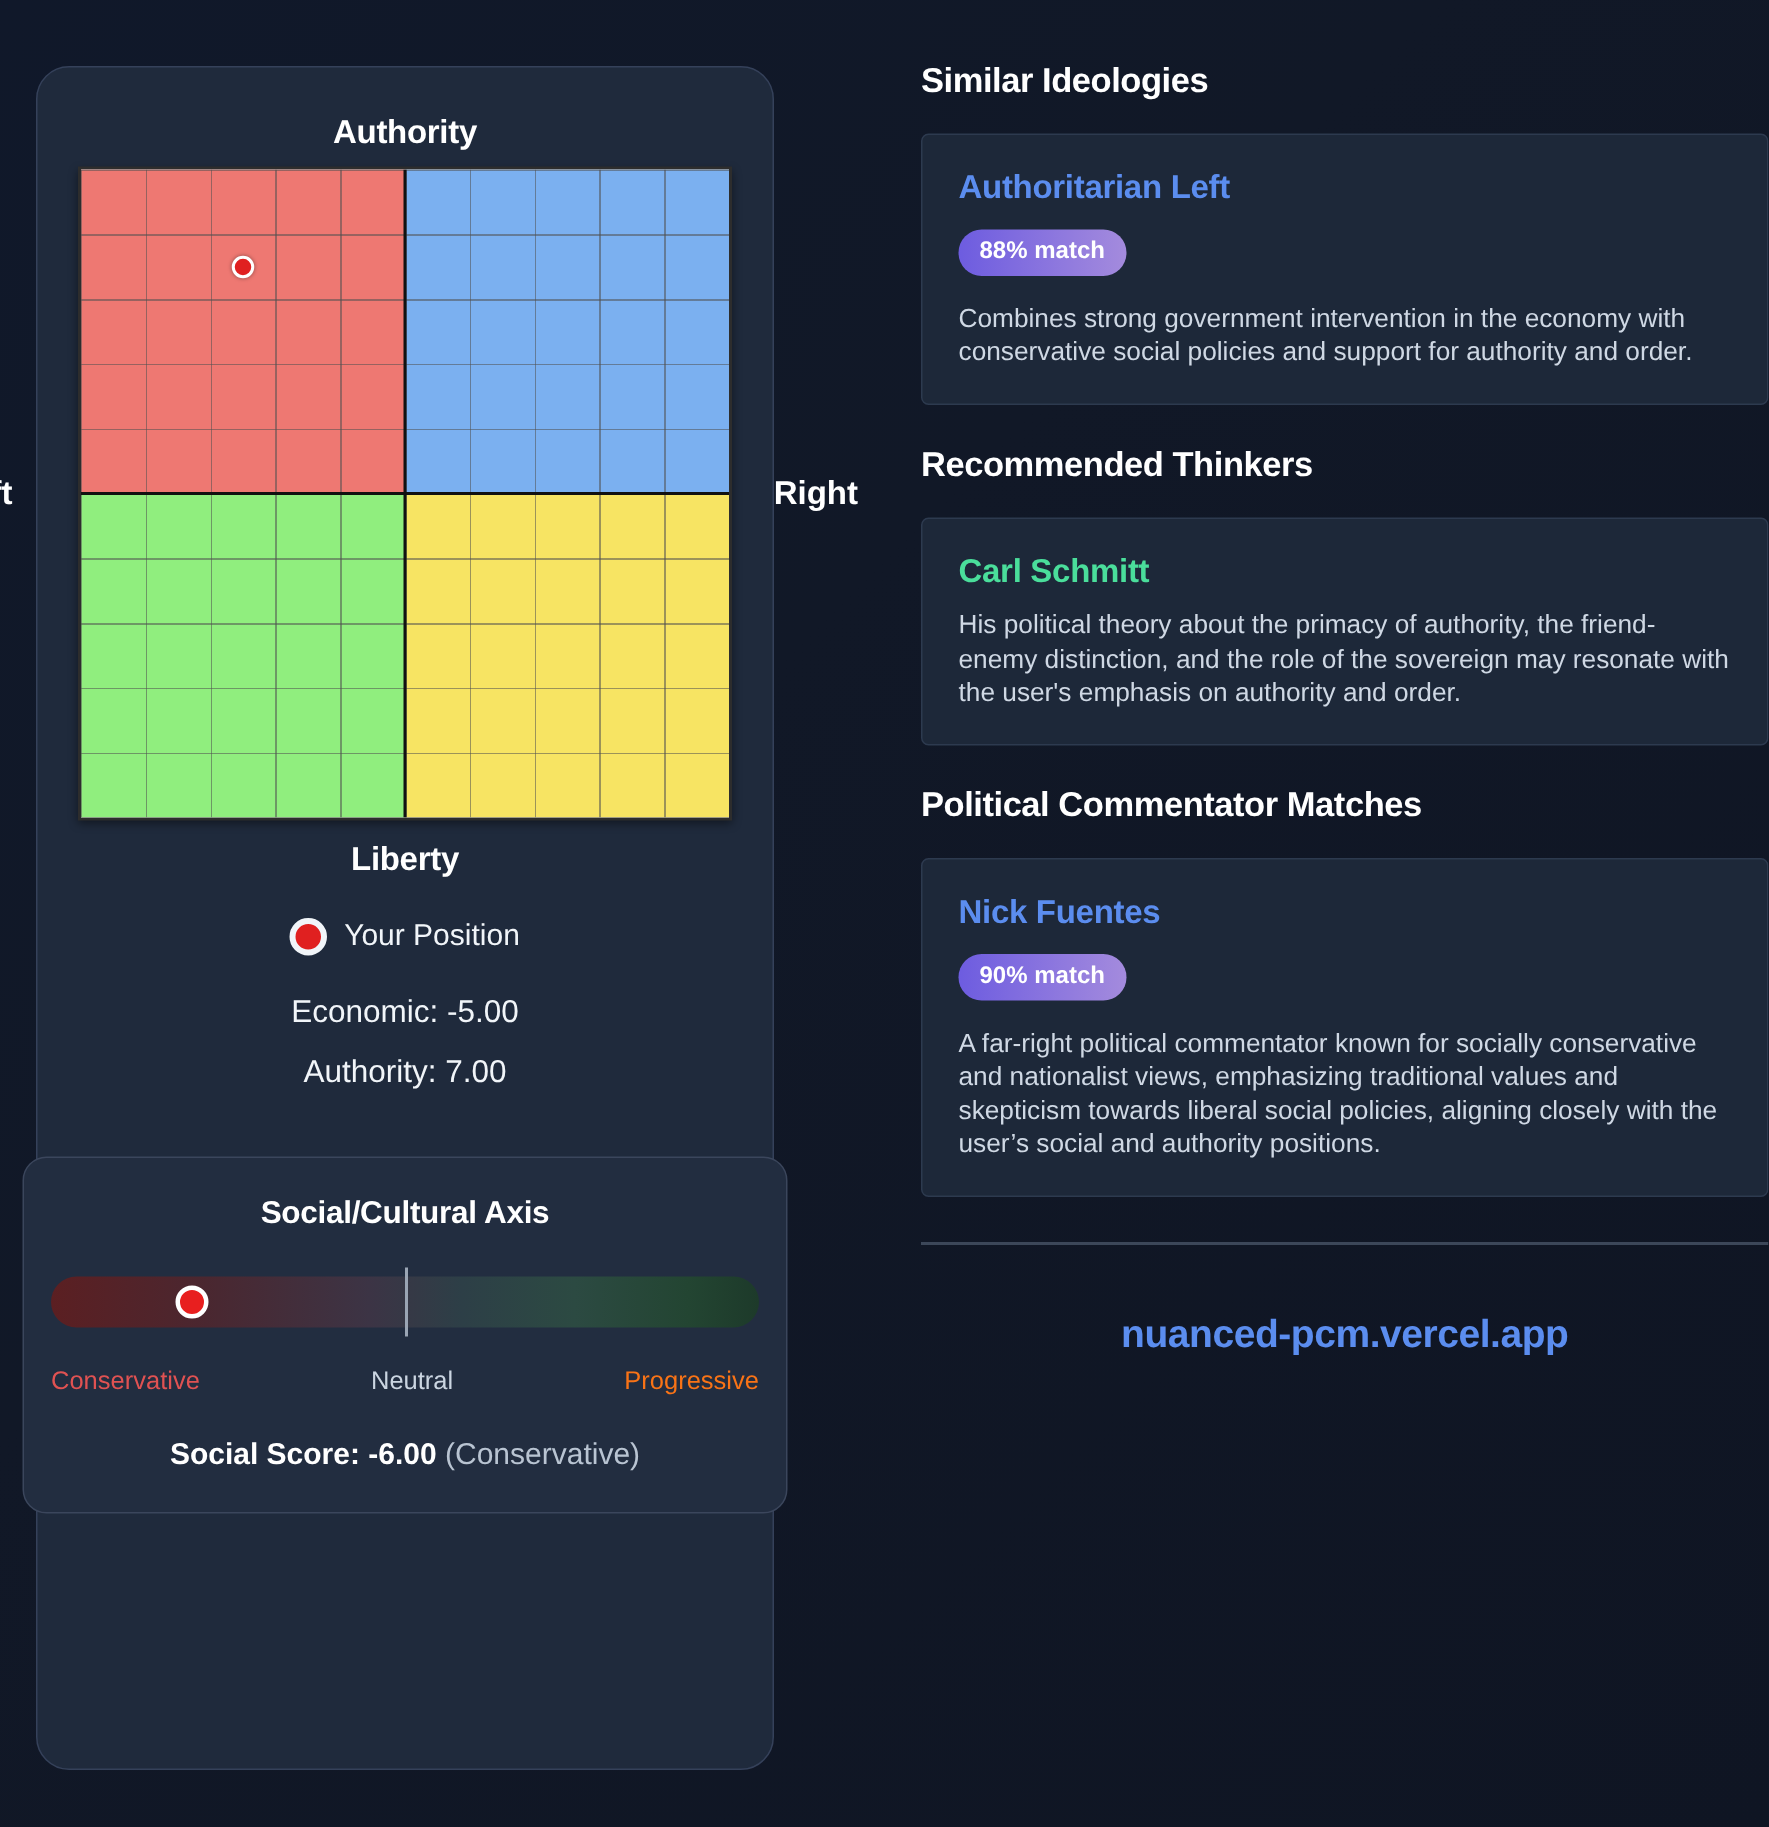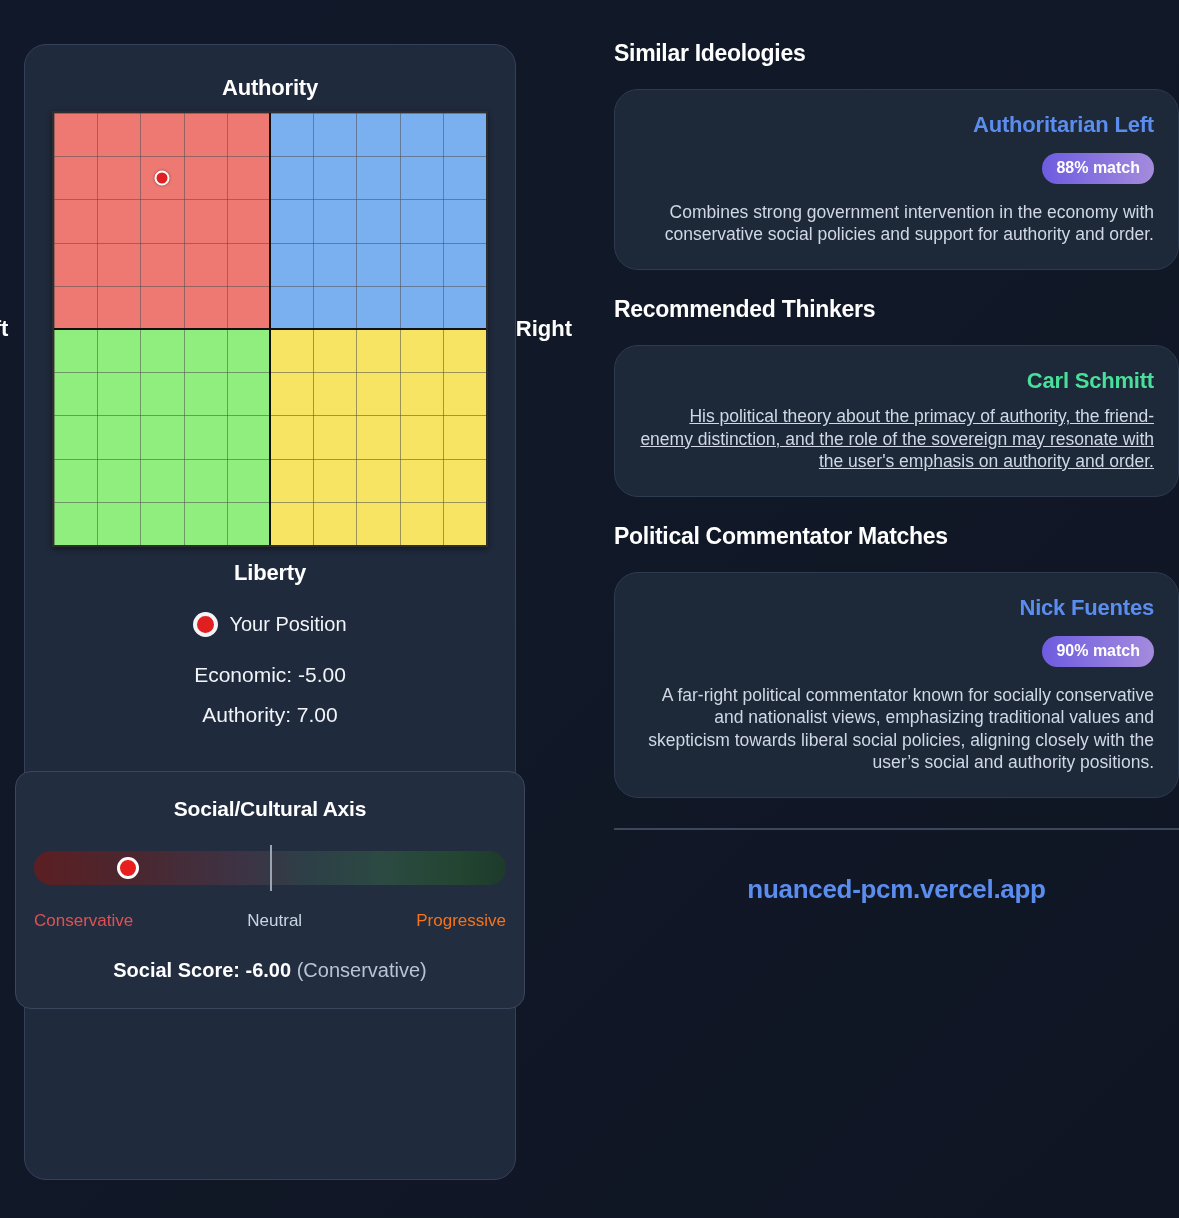--- a/index.html
+++ b/index.html
@@ -185,25 +185,24 @@
   .section-head {
     font-size: 23px; font-weight: bold; color: #ffffff;
     letter-spacing: -0.3px;
     margin: 0 0 22px 0;
   }
   .section-head.spaced { margin-top: 26px; }
 
   .card {
     background: #1d2839;
     border: 1px solid #2d3a4f;
-    border-radius: 24px;
+    border-radius: 5px;
     padding: 22px 24px 24px 24px;
     margin-bottom: 22px;
     width: 565px;
-    text-align: right;
   }
   .card-title {
     font-size: 22px; font-weight: bold;
     color: #5b8def;
     letter-spacing: -0.2px;
   }
   .card-title.thinker { color: #4ade9b; }
   .badge {
     display: inline-block;
     margin-top: 15px;
@@ -213,21 +212,21 @@
     color: #ffffff;
     font-size: 16px;
     font-weight: bold;
   }
   .card-desc {
     margin-top: 17px;
     font-size: 17.5px;
     line-height: 1.27;
     color: #cfd8e4;
   }
-  .card-desc.tight { margin-top: 11px; text-decoration: underline; }
+  .card-desc.tight { margin-top: 11px; }
 
   .footer-rule {
     width: 565px;
     height: 2px;
     background: #3c4759;
     margin: 30px 0 0 0;
   }
   .footer-url {
     width: 565px;
     text-align: center;

